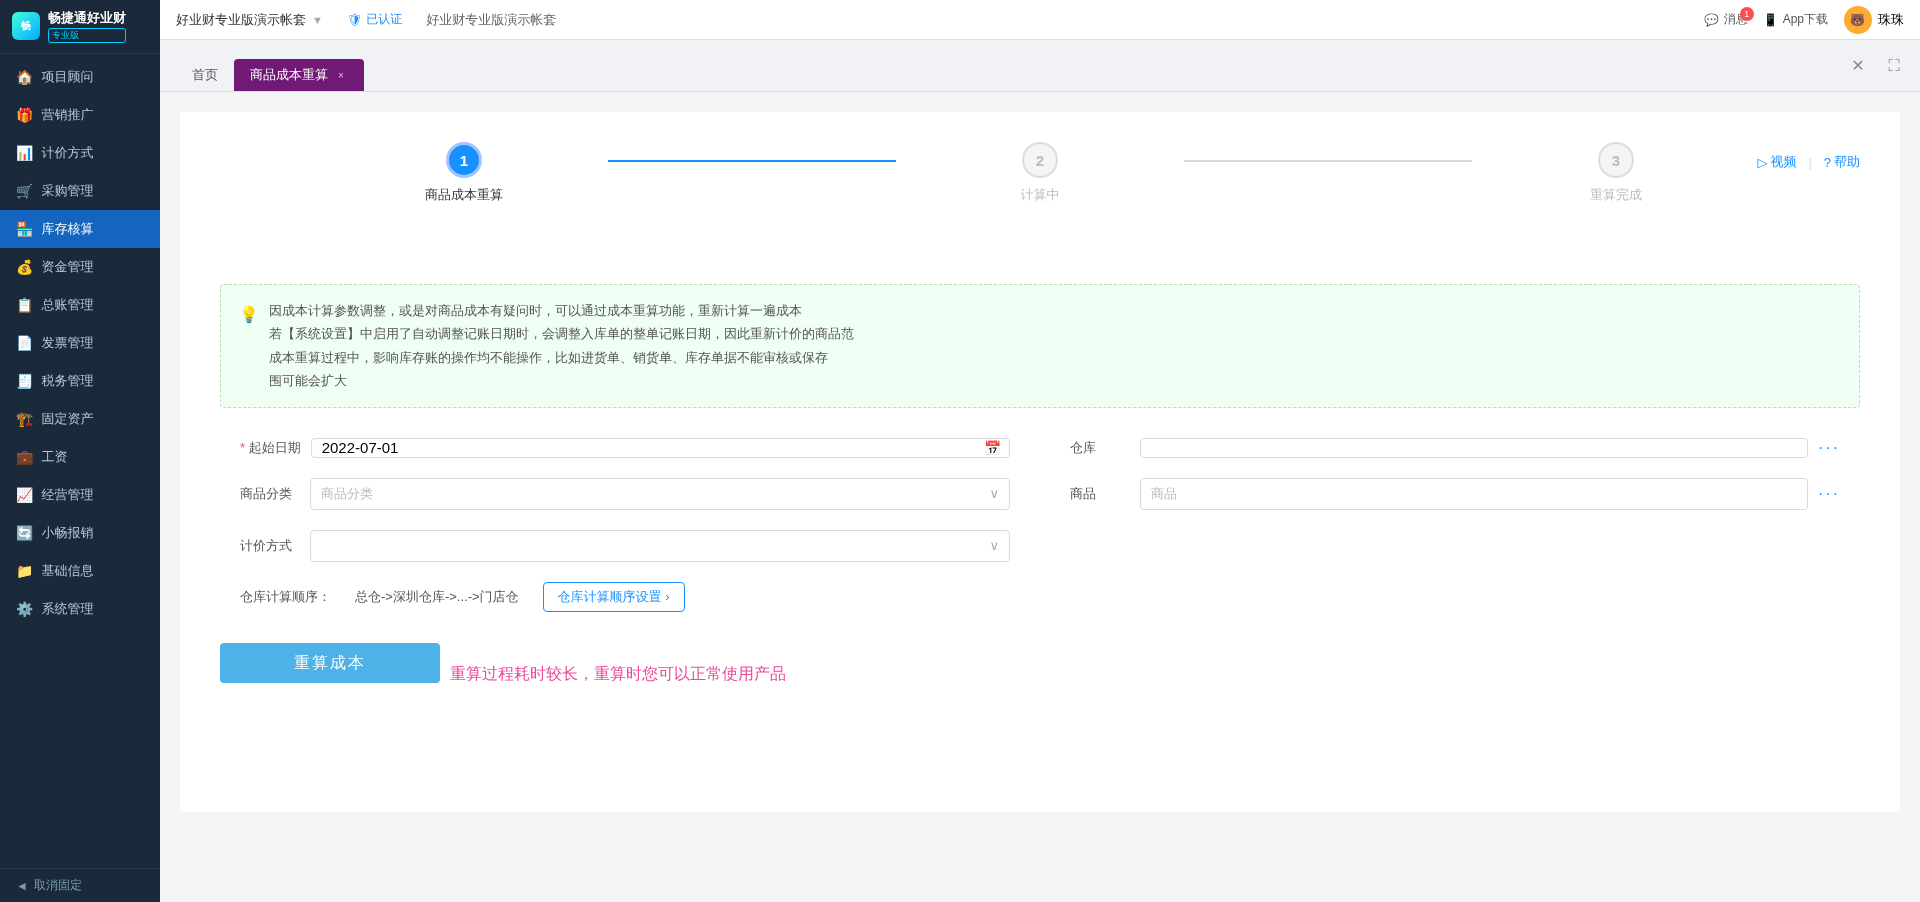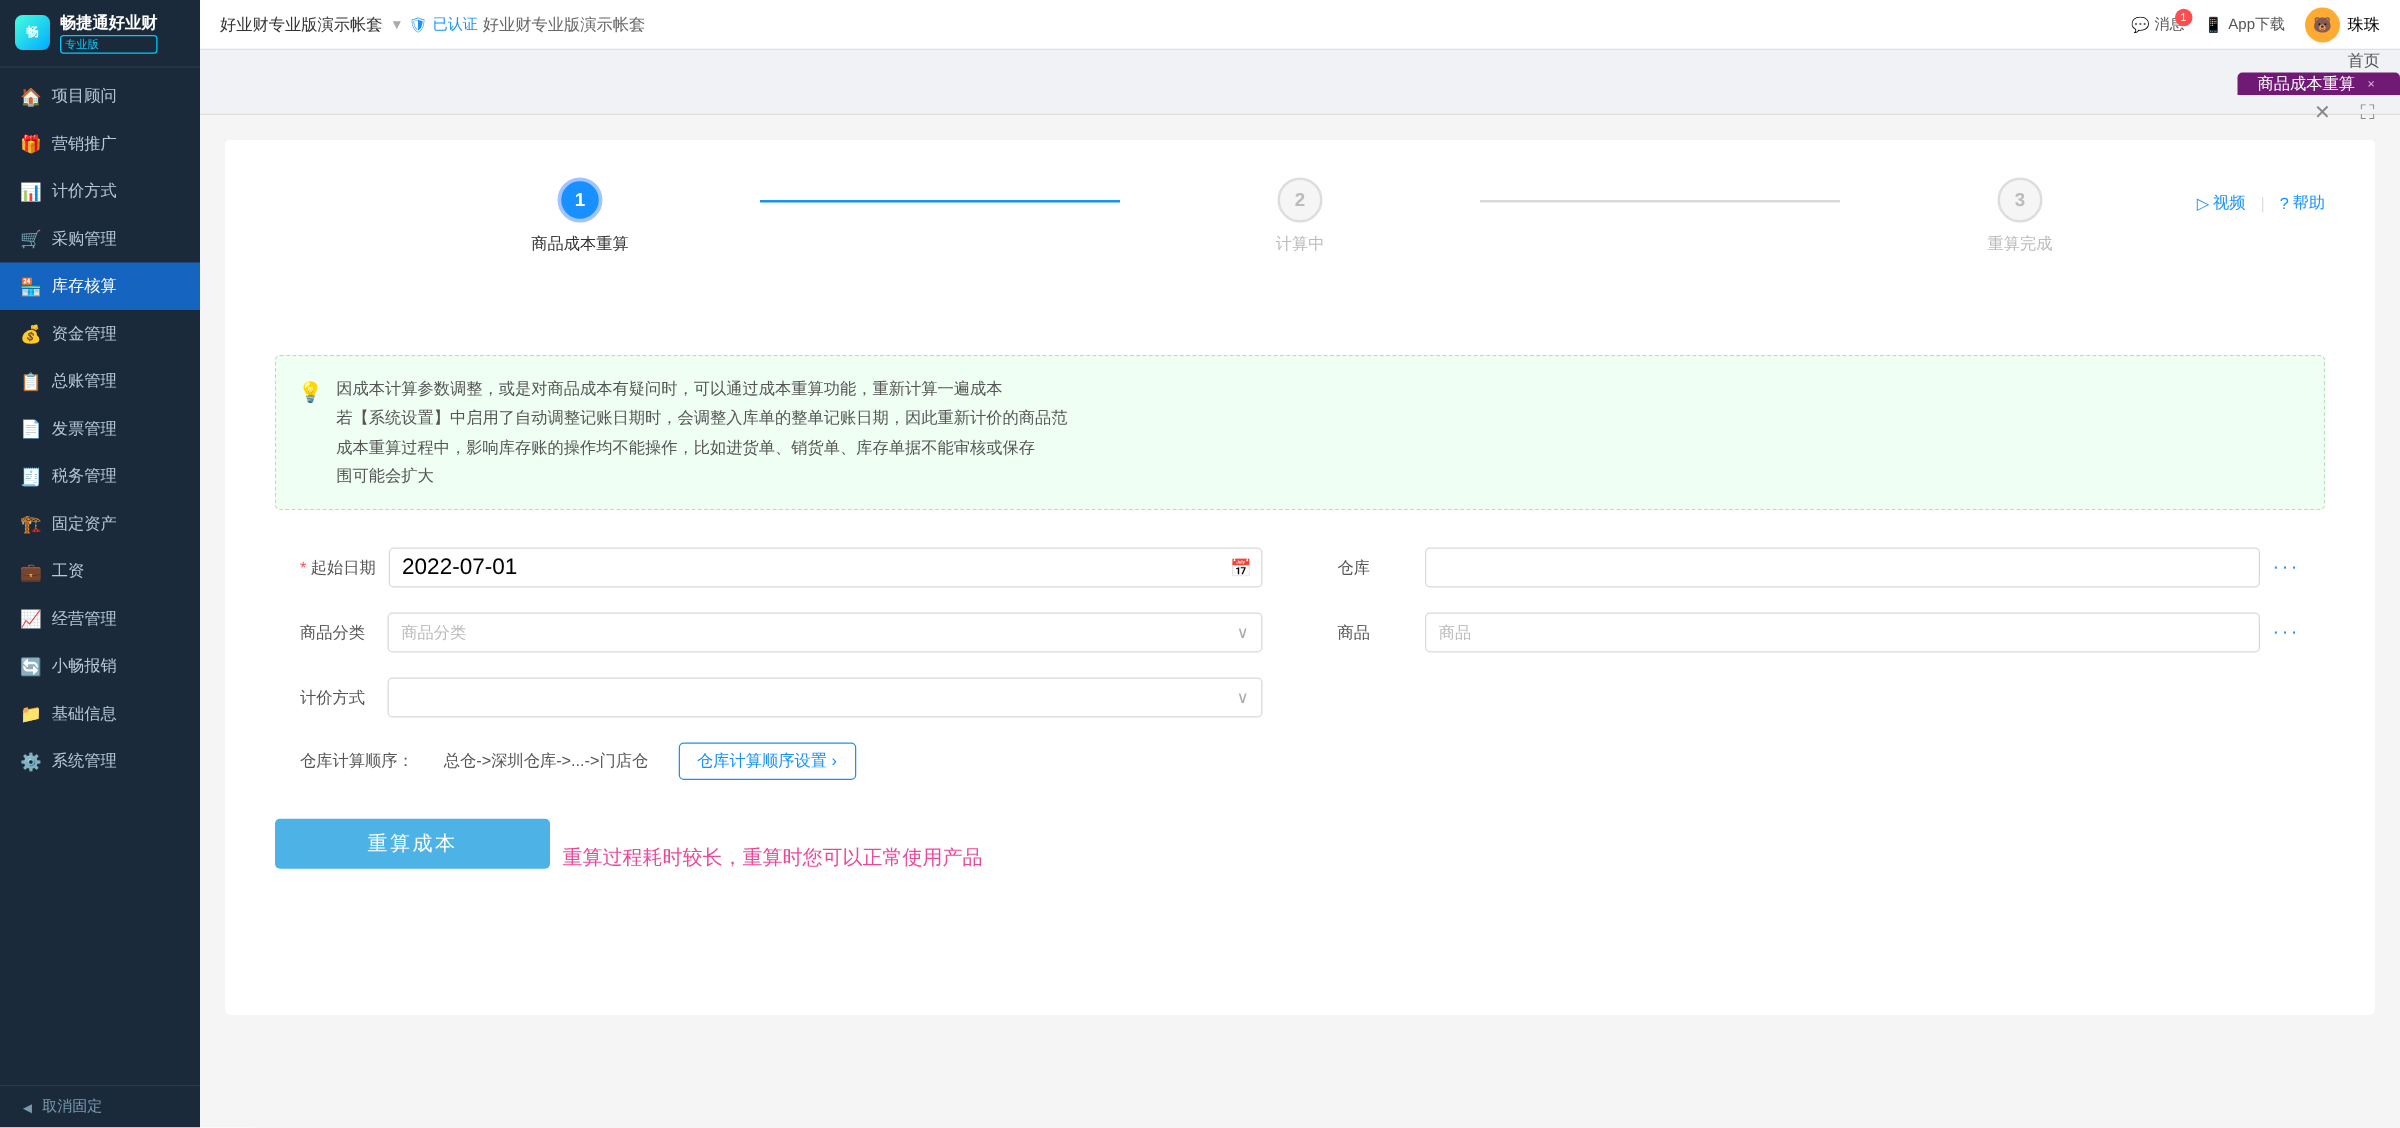--- a/index.html
+++ b/index.html
@@ -56,21 +56,21 @@
     
     .main-area { flex: 1; display: flex; flex-direction: column; height: 100%; overflow: hidden; }
 
     
     .topbar {
       height: 40px;
       background: #fff;
       border-bottom: 1px solid #e0e0e0;
       display: flex; align-items: center;
       padding: 0 16px;
-      gap: 4px;
+      gap: 24px;
     }
     .topbar-account {
       display: flex; align-items: center; gap: 6px;
       color: #333; font-size: 13px;
     }
     .topbar-verified {
       display: flex; align-items: center; gap: 4px;
       color: #1890ff; font-size: 12px;
     }
     .topbar-company-name { color: #666; font-size: 13px; }
@@ -100,21 +100,20 @@
     }
 
     
     .tabbar {
       height: 52px;
       background: #f0f2f5;
       border-bottom: 1px solid #ddd;
       display: flex; align-items: flex-end;
       padding: 0 0 0 16px;
       position: relative;
-      flex-direction: column;
     }
     .tab {
       height: 32px; display: flex; align-items: center;
       padding: 0 16px; cursor: pointer;
       border-radius: 4px 4px 0 0;
       font-size: 13px; color: #555;
       background: transparent;
       gap: 6px;
     }
     .tab.active {
@@ -218,23 +217,23 @@
     .form-input {
       flex: 1; height: 32px;
       border: 1px solid #d9d9d9; border-radius: 4px;
       padding: 0 10px; font-size: 13px;
       outline: none;
     }
     .form-input-with-icon {
       position: relative; flex: 1;
     }
     .form-input-with-icon input {
-      width: 100%; height: 32px;
+      width: 100%; height: 20px;
       border: 1px solid #d9d9d9; border-radius: 4px;
-      padding: 0 52px 0 10px; font-size: 18px;
+      padding: 0 52px 0 10px; font-size: 15px;
       outline: none;
     }
     .form-input-icon {
       position: absolute; right: 8px; top: 50%; transform: translateY(-50%);
       color: #aaa; font-size: 14px; cursor: pointer;
     }
     .form-select {
       flex: 1; height: 32px;
       border: 1px solid #d9d9d9; border-radius: 4px;
       padding: 0 10px; font-size: 13px; color: #bbb;

